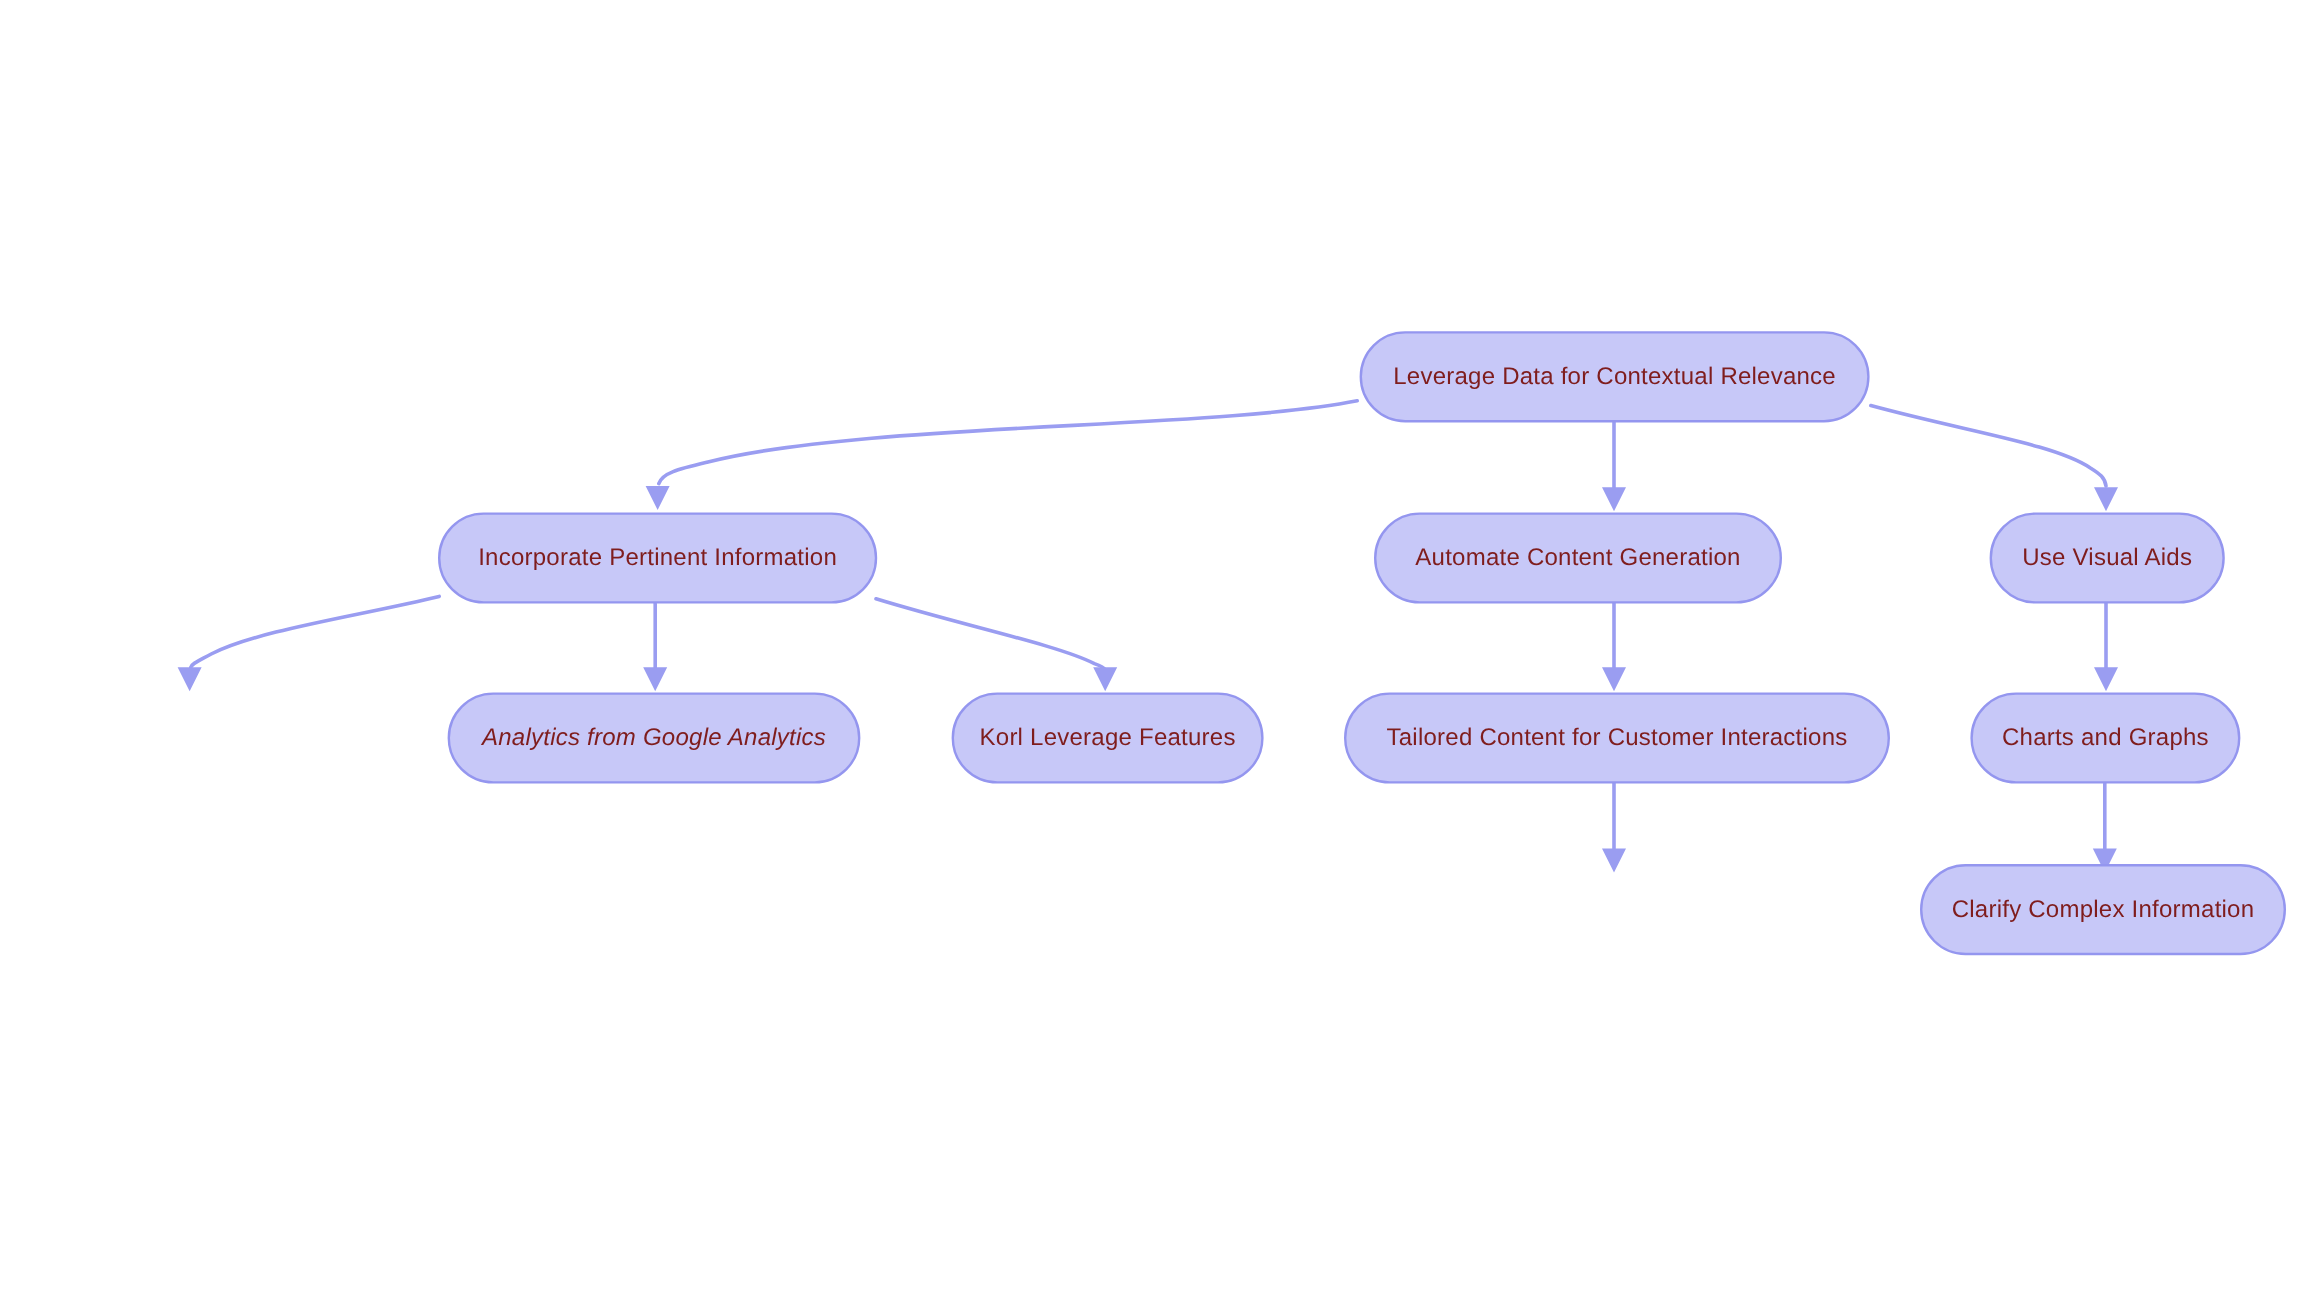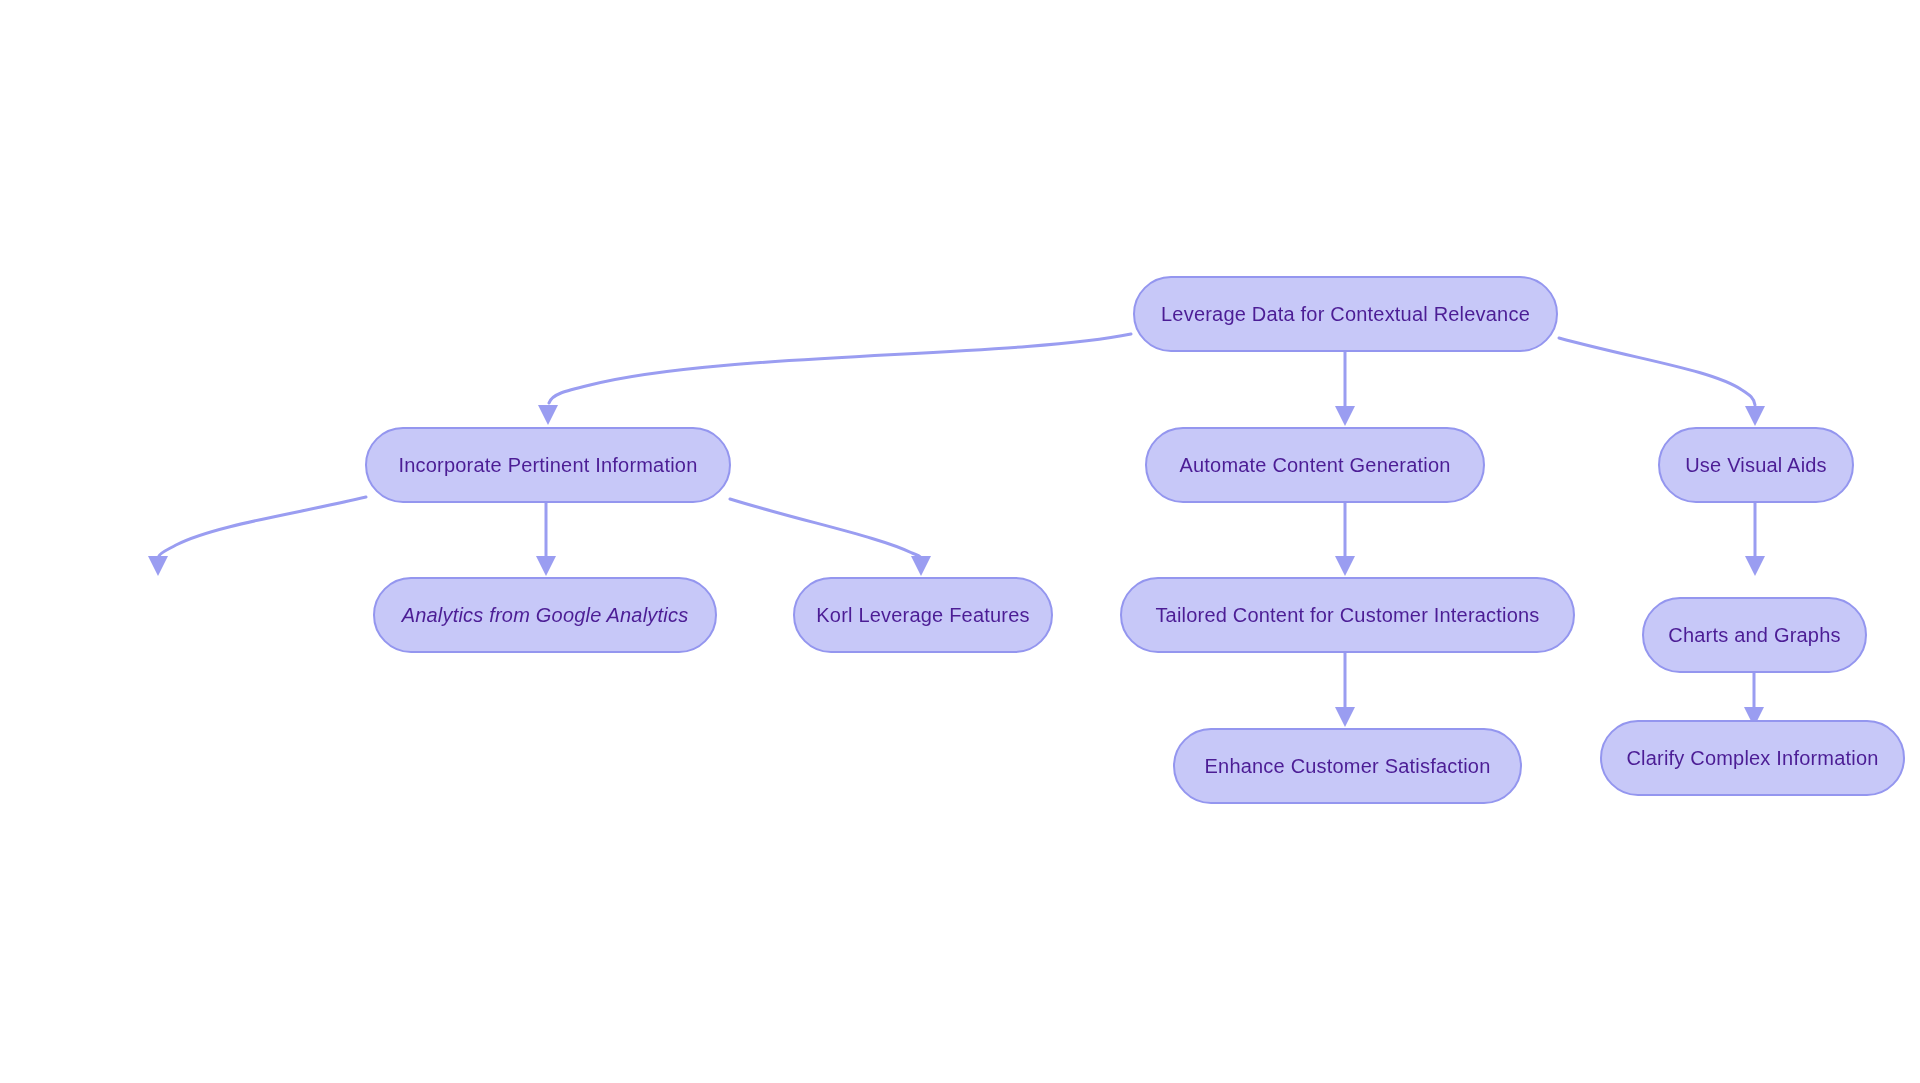--- a/index.html
+++ b/index.html
@@ -29,21 +29,21 @@
     box-sizing: border-box;
     background: #c7c8f8;
     border: 2px solid #9496ef;
     border-radius: 38px;
     display: flex;
     align-items: center;
     justify-content: center;
     cursor: default;
   }
   .node-label {
-    color: #4c1d95;
+    color: #7f1d1d;
     font-size: 20px;
     letter-spacing: 0.2px;
     white-space: nowrap;
   }
 </style>
 </head>
 <body>
 
 <div class="canvas">
 
@@ -102,25 +102,22 @@
   </div>
 
   <div class="node" style="left:793px; top:577px; width:260px;">
     <span class="node-label">Korl Leverage Features</span>
   </div>
 
   <div class="node" style="left:1120px; top:577px; width:455px;">
     <span class="node-label">Tailored Content for Customer Interactions</span>
   </div>
 
-  <div class="node" style="left:1642px; top:577px; width:225px;margin-top:20px;">
+  <div class="node" style="left:1642px; top:577px; width:225px;">
     <span class="node-label">Charts and Graphs</span>
   </div>
 
-  <div class="node" style="left:1173px; top:728px; width:349px;">
-    <span class="node-label">Enhance Customer Satisfaction</span>
-  </div>
 
   <div class="node" style="left:1600px; top:720px; width:305px;">
     <span class="node-label">Clarify Complex Information</span>
   </div>
 
 </div>
 
 </body></html>

